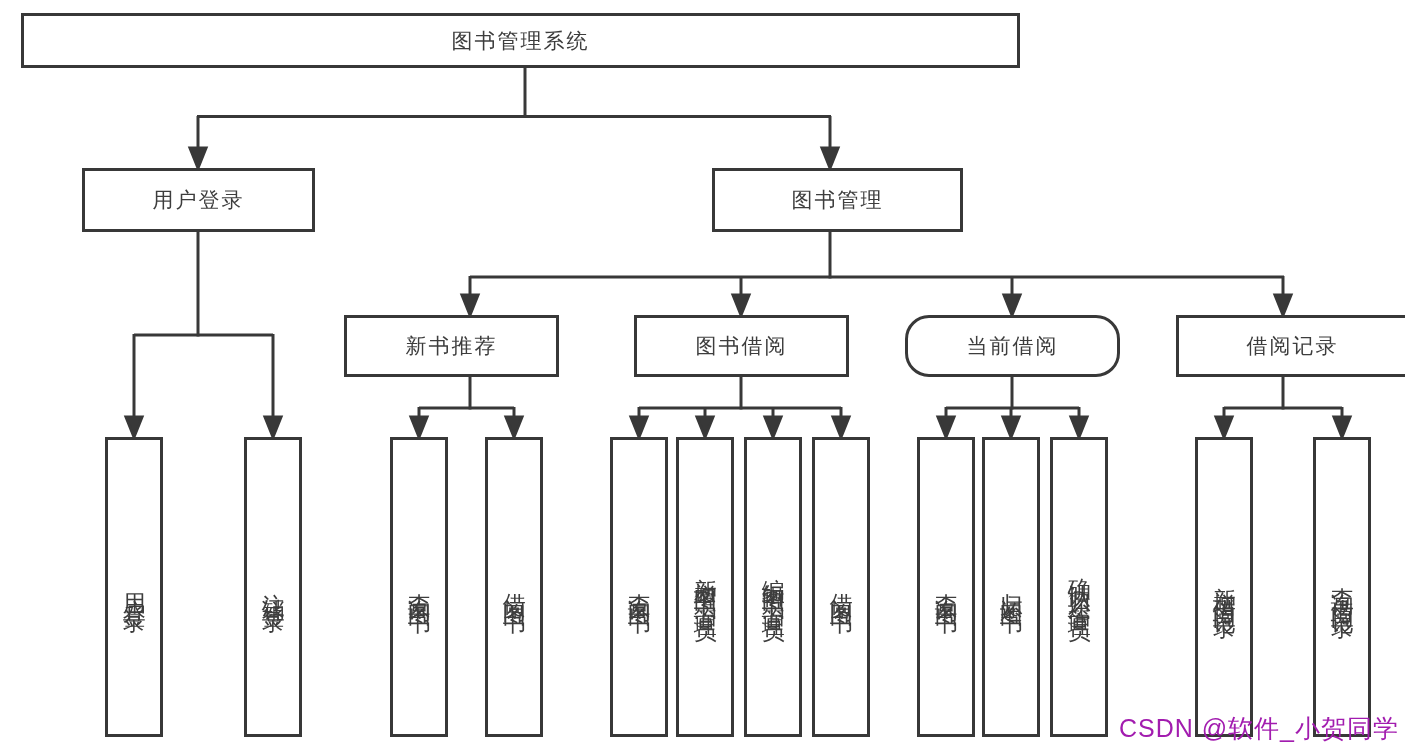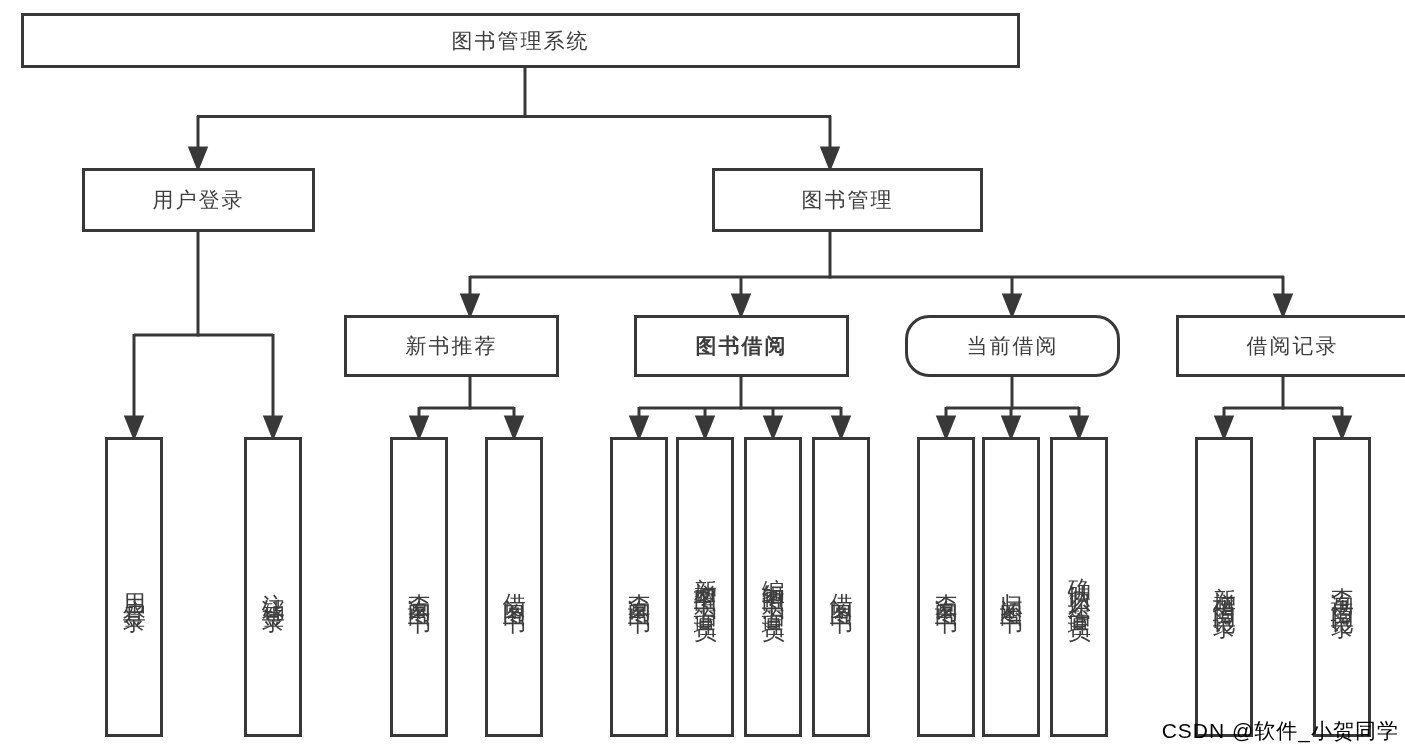--- a/index.html
+++ b/index.html
@@ -38,37 +38,37 @@
     text-orientation: mixed;
     font-size: 23px;
     letter-spacing: 6px;
     line-height: 1.1;
     color: #3d3d3d;
   }
   
   .root-box      { left: 21px;   top: 13px;  width: 999px; height: 55px; }
   .lvl1          { top: 168px; height: 64px; }
   .user-login    { left: 82px;   width: 233px; }
-  .book-mgmt     { left: 712px;  width: 271px; }
+  .book-mgmt     { left: 712px;  width: 251px; }
   .lvl2          { top: 315px; height: 62px; }
   .new-rec       { left: 344px;  width: 215px; }
-  .book-borrow   { left: 634px;  width: 215px; font-weight: bold; }
+  .book-borrow   { left: 634px;  width: 215px; }
   .cur-borrow    { left: 905px;  width: 215px; border-radius: 24px; }
   .borrow-rec    { left: 1176px; width: 233px; }
   .leaf          { top: 437px; height: 300px; width: 58px; }
   .ul1 { left: 105px; }  .ul2 { left: 244px; }
   .nr1 { left: 390px; }  .nr2 { left: 485px; }
   .bb1 { left: 610px; }  .bb2 { left: 676px; }  .bb3 { left: 744px; }  .bb4 { left: 812px; }
   .cb1 { left: 917px; }  .cb2 { left: 982px; }  .cb3 { left: 1050px; }
   .br1 { left: 1195px; } .br2 { left: 1313px; }
   .watermark {
     position: absolute;
     right: 6px; bottom: 2px;
-    font-size: 21px;
-    color: #000000;
+    font-size: 25px;
+    color: #a21caf;
     letter-spacing: 1px;
     white-space: nowrap;
   }
 </style>
 </head>
 <body>
 
 <div id="stage">
 
   <svg id="connectors" viewBox="0 0 1405 747" xmlns="http://www.w3.org/2000/svg">

